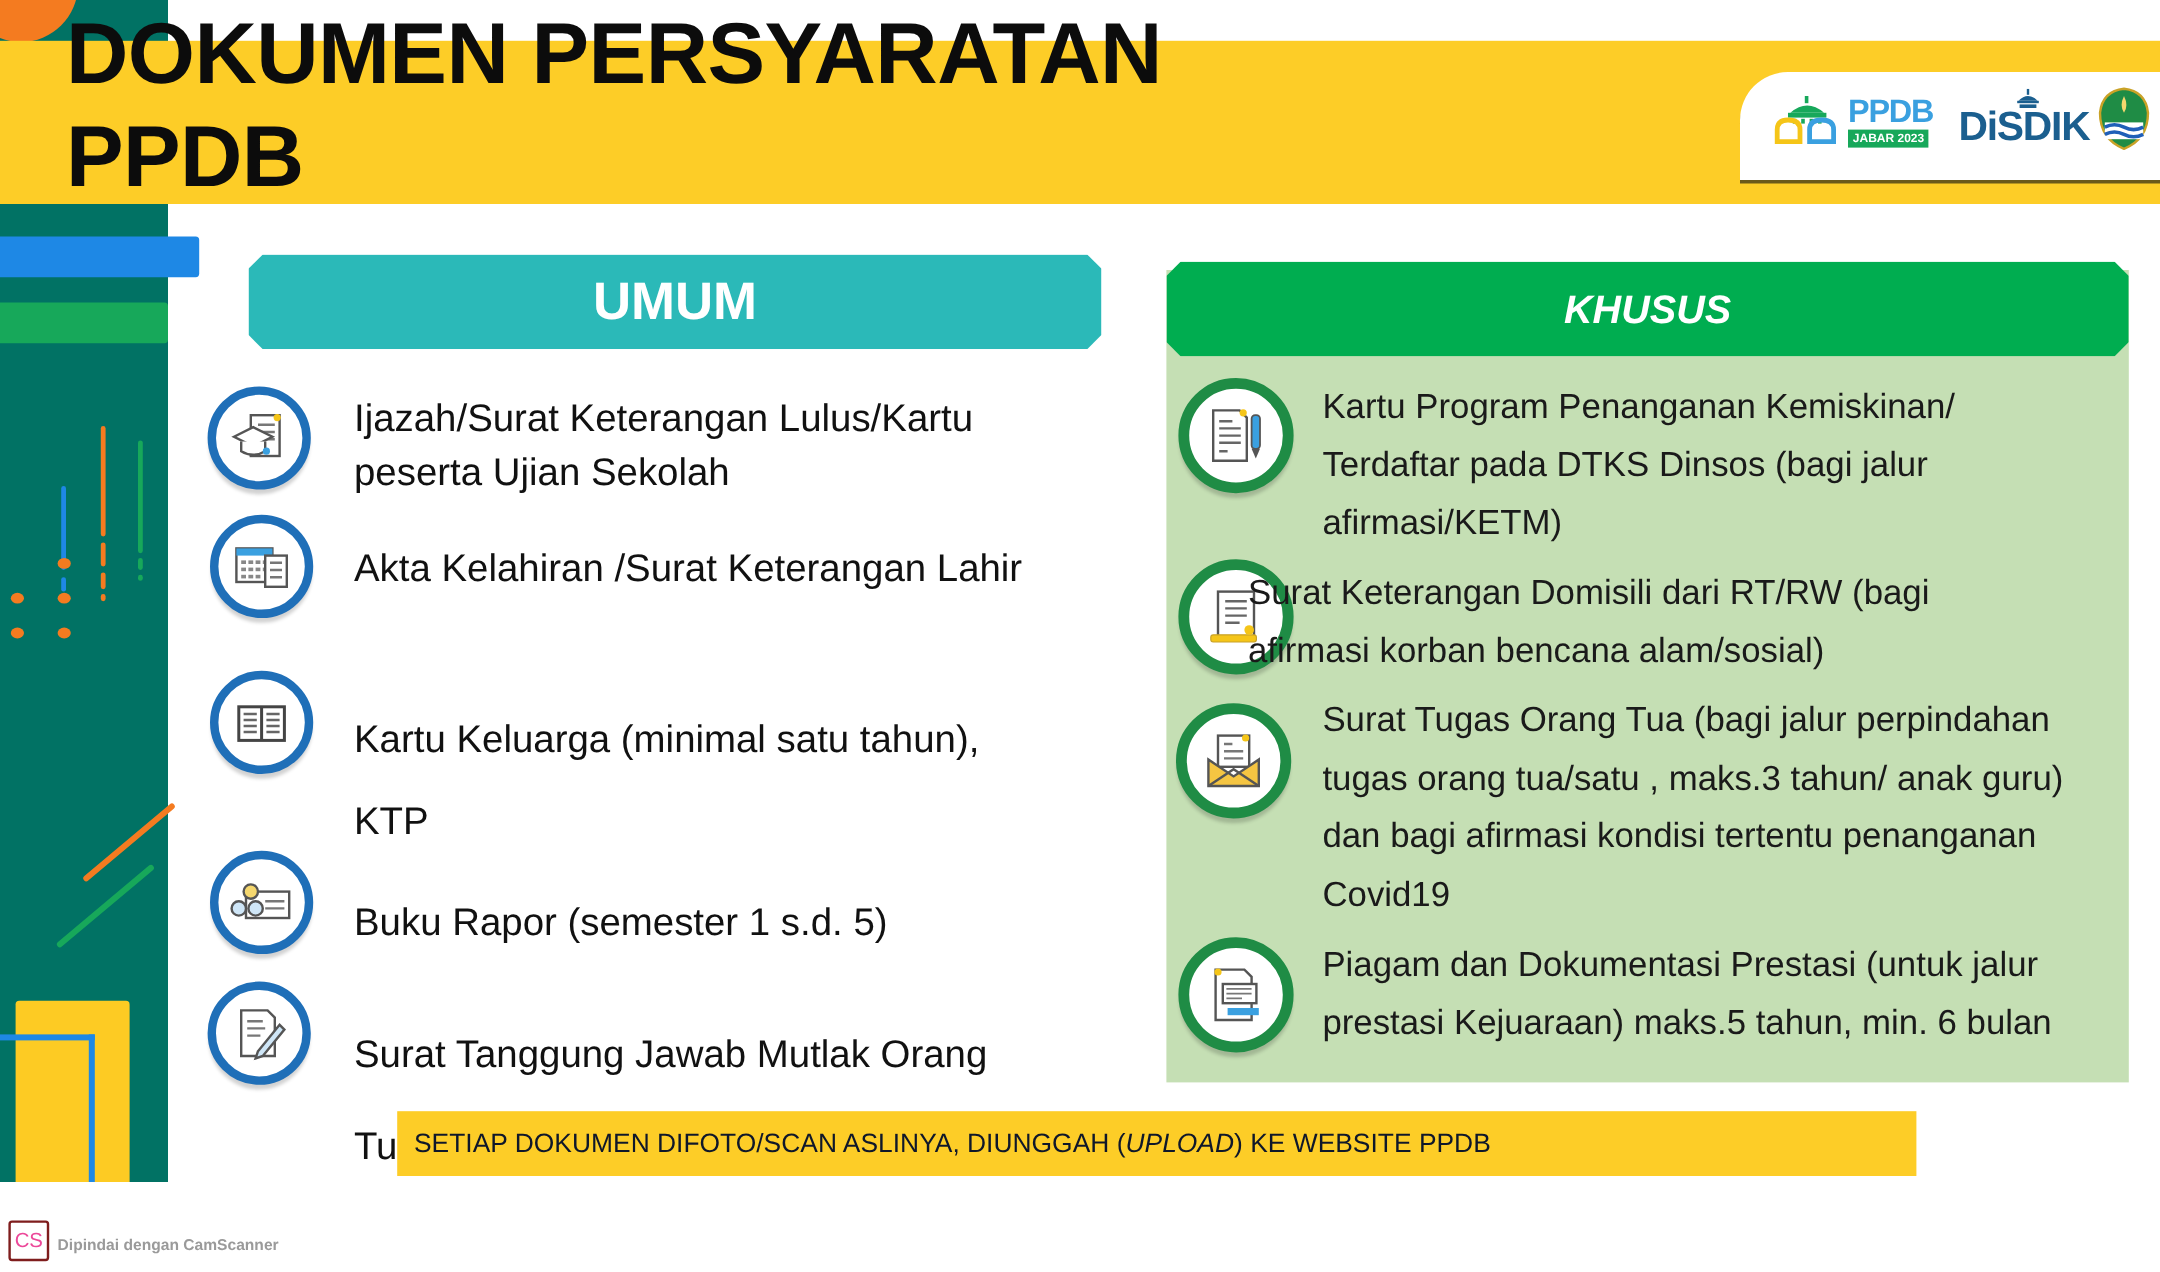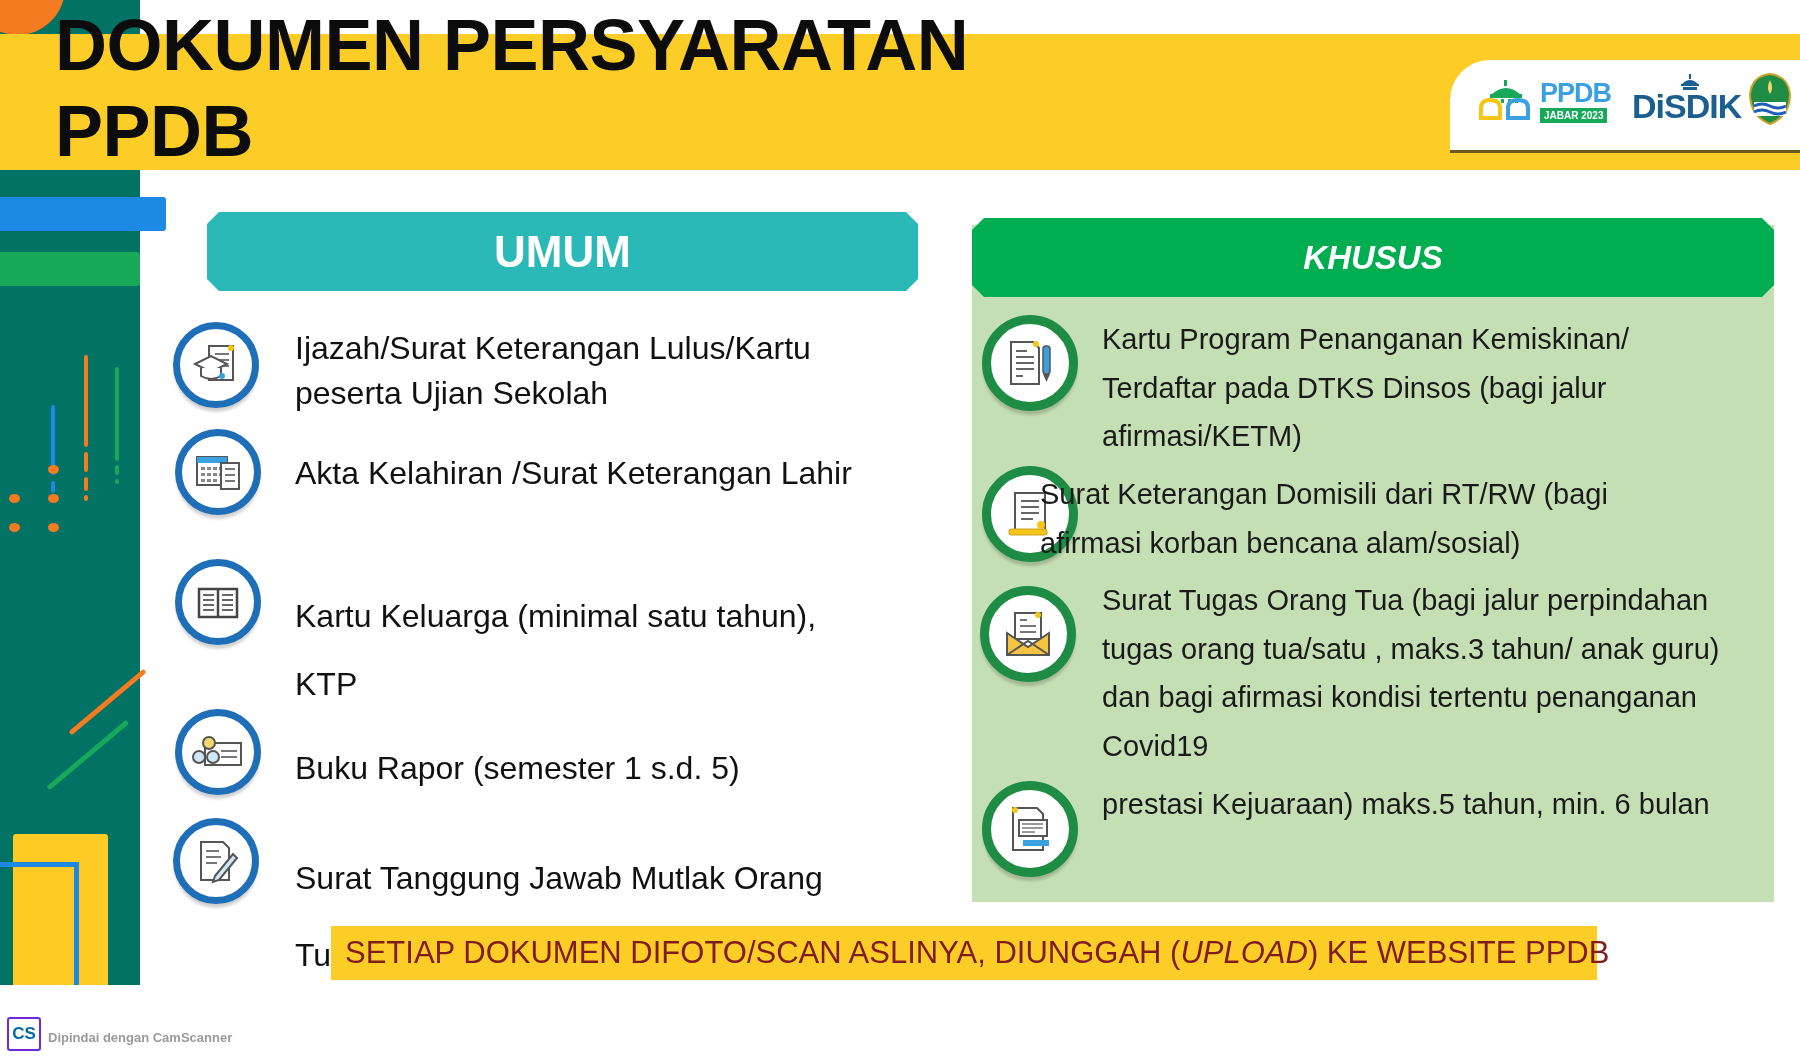--- a/index.html
+++ b/index.html
@@ -48,26 +48,26 @@
                  display: flex; align-items: center; justify-content: center;
                  box-shadow: 0 5px 3px -1px rgba(0,0,0,0.18); }
   .icon-blue { border: 7px solid #1f6fb8; }
   .icon-green { border: 9px solid #1f8c45; width: 96px; height: 96px; }
 
   .item-text { font-family: "Liberation Sans", sans-serif; font-size: 32px; color: #111; white-space: nowrap; }
   .k-text { font-size: 29px; line-height: 48.5px; color: #1a1a1a; }
 
   
   .notice { left: 331px; top: 926px; width: 1266px; height: 54px; background: #fdcd27;
-            font-size: 31px; color: #7f1d1d; display: flex; align-items: center; padding-left: 14px; white-space: nowrap; }
+            font-size: 22px; color: #0f172a; display: flex; align-items: center; padding-left: 14px; white-space: nowrap; }
   .notice i { font-style: italic; }
 
   
-  .cs-badge { left: 7px; top: 1017px; width: 34px; height: 34px; border: 2px solid #6d28d9; border-radius: 3px;
-              color: #0369a1; font-weight: bold; font-size: 17px; display: flex; align-items: center; justify-content: center; }
+  .cs-badge { left: 7px; top: 1017px; width: 34px; height: 34px; border: 2px solid #7f1d1d; border-radius: 3px;
+              color: #ec4899; font-weight: normal; font-size: 17px; display: flex; align-items: center; justify-content: center; }
   .cs-text { left: 48px; top: 1030px; font-size: 13px; color: #9a9a9a; font-weight: bold; }
 </style>
 </head>
 <body>
 
 <div class="abs left-strip"></div>
 <div class="abs orange-arc"></div>
 <div class="abs blue-bar"></div>
 <div class="abs green-bar"></div>
 
@@ -295,20 +295,21 @@
     <rect x="16" y="18" width="28" height="16" fill="#fff" stroke="#555" stroke-width="2"></rect>
     <g stroke="#777" stroke-width="1.5">
       <line x1="19" y1="22" x2="40" y2="22"></line>
         <line x1="19" y1="26" x2="40" y2="26"></line>
         <line x1="19" y1="30" x2="32" y2="30"></line>
     </g>
     <rect x="20" y="38" width="26" height="6" fill="#3aa0e0"></rect>
   </svg>
 </div>
 <div class="abs item-text k-text" style="left:1102px; top:780px;">
+  <div>Piagam dan Dokumentasi Prestasi (untuk jalur</div>
   <div>prestasi Kejuaraan) maks.5 tahun, min. 6 bulan</div>
 </div>
 
 <div class="abs notice">
   <span>SETIAP DOKUMEN DIFOTO/SCAN ASLINYA, DIUNGGAH (</span>
     <i>UPLOAD</i>
     <span>) KE WEBSITE PPDB</span>
 </div>
 
 <div class="abs cs-badge">CS</div>

